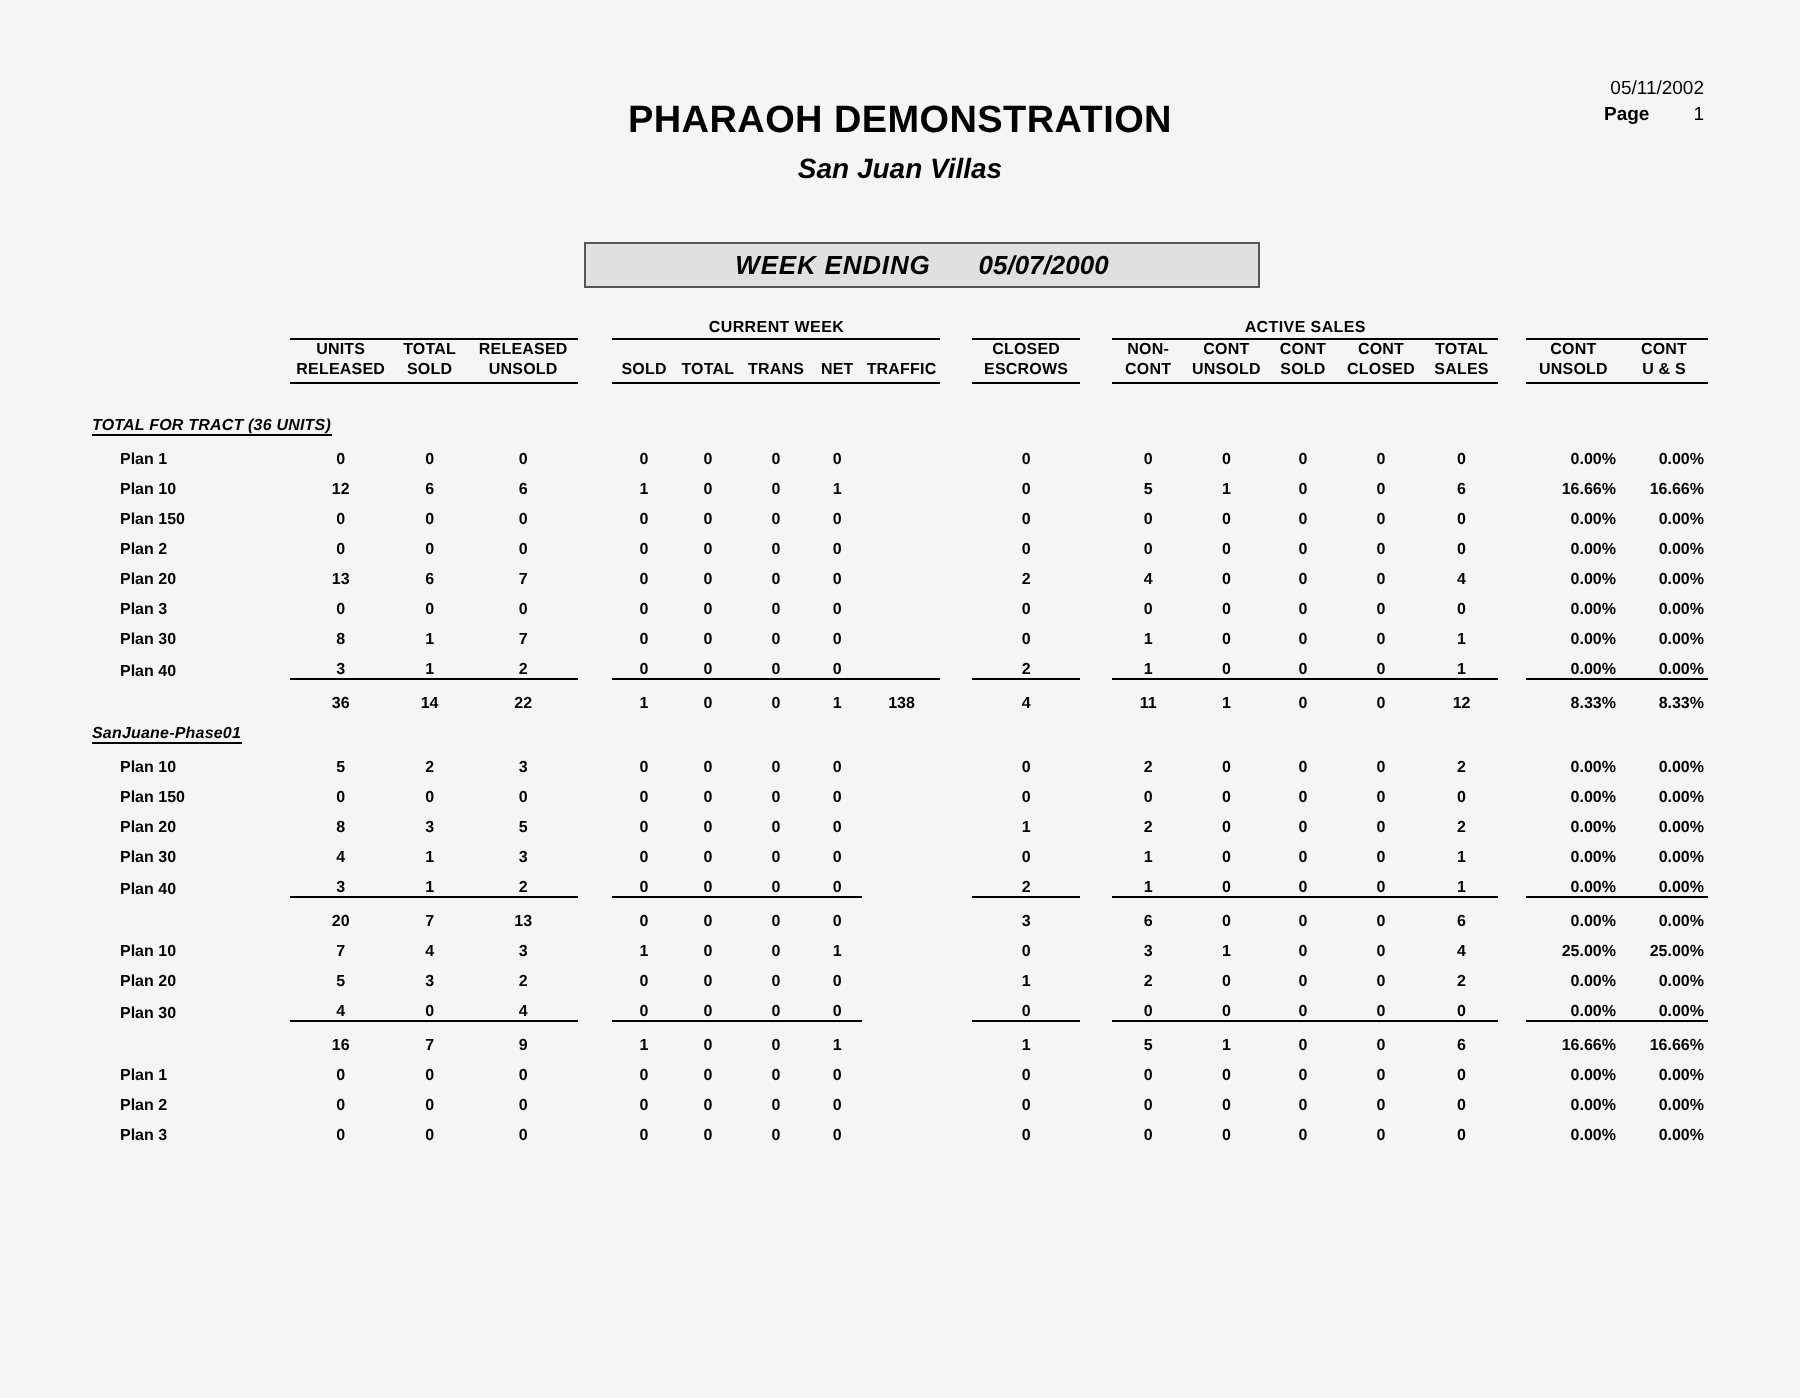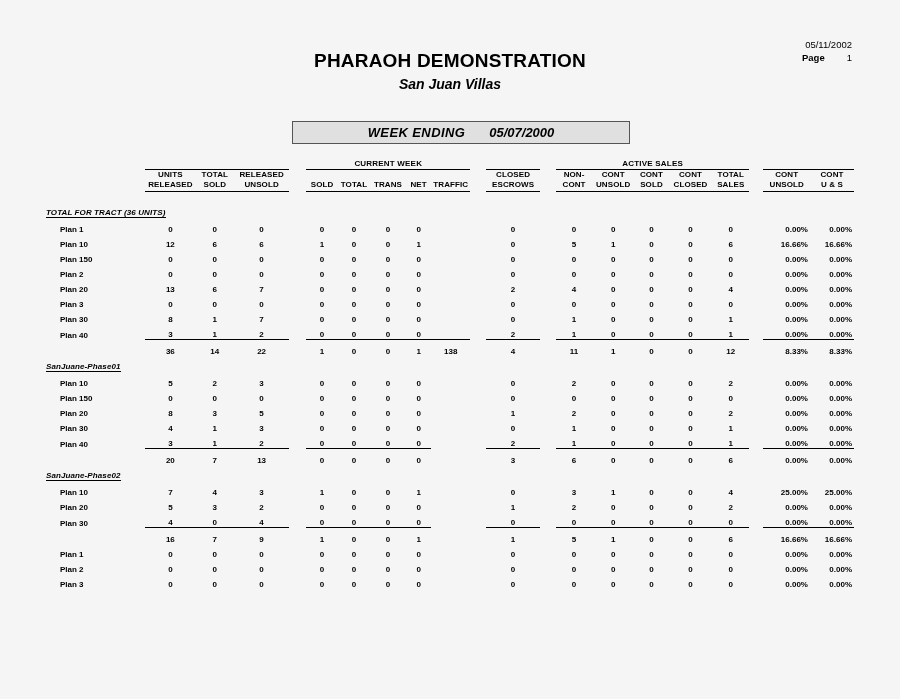--- a/index.html
+++ b/index.html
@@ -669,23 +669,20 @@
         <td></td>
         <td class="num ruled">6</td>
         <td class="num ruled">0</td>
         <td class="num ruled">0</td>
         <td class="num ruled">0</td>
         <td class="num ruled">6</td>
         <td></td>
         <td class="pct ruled">0.00%</td>
         <td class="pct ruled">0.00%</td>
       </tr>
-      <tr>
-        <td class="section-title" colspan="22"><span>SanJuane-Phase02</span></td>
-      </tr>
       <tr class="datarow">
         <td class="plan">Plan 10</td>
         <td></td>
         <td class="num">7</td>
         <td class="num">4</td>
         <td class="num">3</td>
         <td></td>
         <td class="num">1</td>
         <td class="num">0</td>
         <td class="num">0</td>

